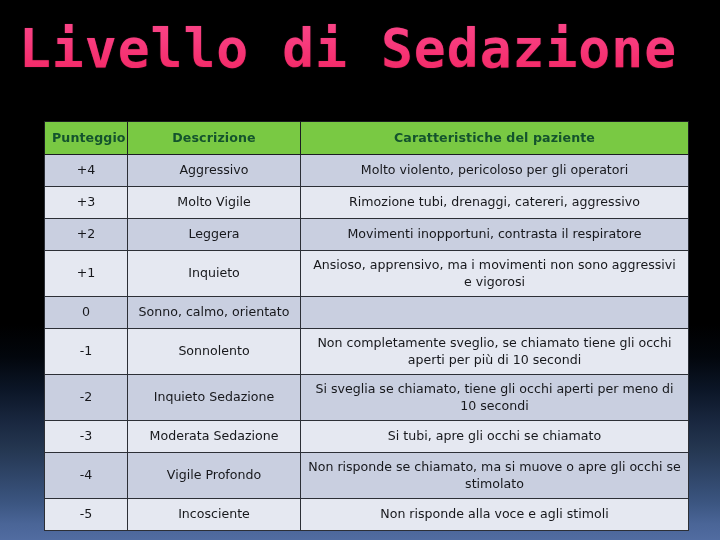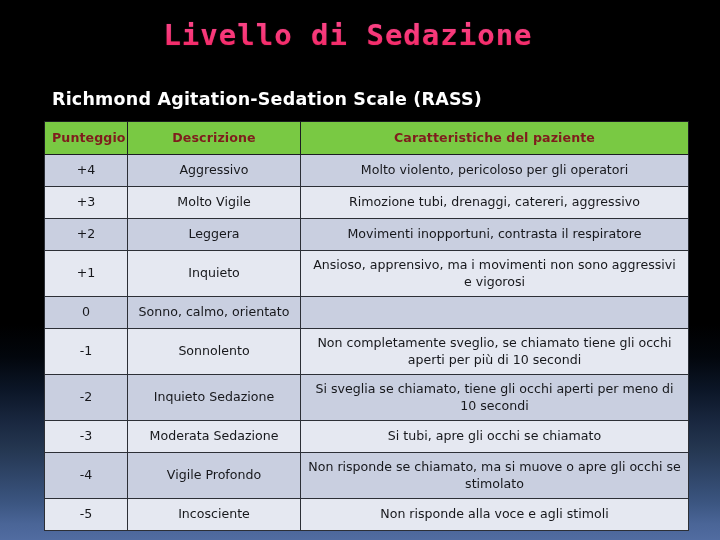--- a/index.html
+++ b/index.html
@@ -33,21 +33,21 @@
   }
 
   
   .title {
     position: absolute;
     left: 0;
     top: 20px;
     width: 696px;
     text-align: center;
     font-family: "DejaVu Sans Mono", "Liberation Mono", monospace;
-    font-size: 29px;
+    font-size: 53px;
     font-weight: bold;
     letter-spacing: 1px;
     color: #ec2d68;
     background: linear-gradient(to bottom, #f4508f 0%, #ef3a78 38%, #e81f56 72%, #d81348 100%);
     -webkit-background-clip: text;
     background-clip: text;
     -webkit-text-fill-color: transparent;
     text-shadow: 0 0 1px rgba(255, 60, 130, 0.55);
     line-height: 1.1;
     white-space: nowrap;
@@ -87,21 +87,21 @@
     text-align: center;
     vertical-align: middle;
     padding: 3px 7px;
     color: #17181c;
     font-size: 12.6px;
     line-height: 1.32;
   }
 
   .rass-table thead th {
     background: #79c943;
-    color: #7f1d1d;
+    color: #14532d;
     font-weight: bold;
     font-size: 12.6px;
     height: 26px;
     border-color: #1b1d21;
     letter-spacing: 0.1px;
   }
 
   .rass-table tbody tr.alt-a td { background: #c9cfe0; }
   .rass-table tbody tr.alt-b td { background: #e5e8f1; }
 
@@ -111,21 +111,20 @@
   
   .rass-table tbody tr td:first-child { }
 </style>
 </head>
 <body>
 
 <div class="slide">
 
   <div class="title">Livello di Sedazione</div>
 
-  <div class="subtitle">Richmond Agitation-Sedation Scale (RASS)</div>
 
   <table class="rass-table">
     <colgroup>
       <col class="c1">
       <col class="c2">
       <col class="c3">
     </colgroup>
     <thead>
       <tr>
         <th>Punteggio</th>

